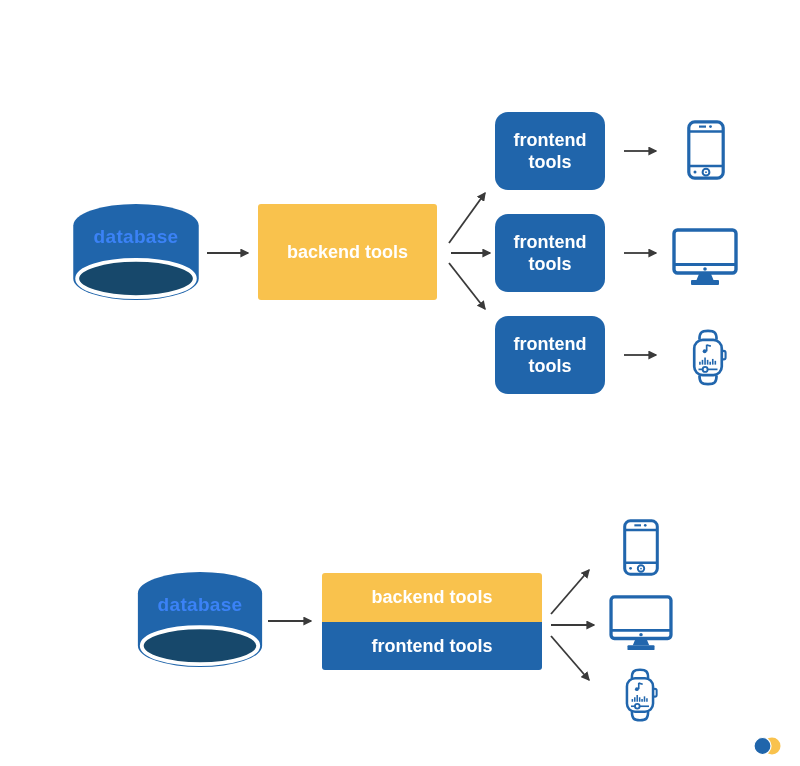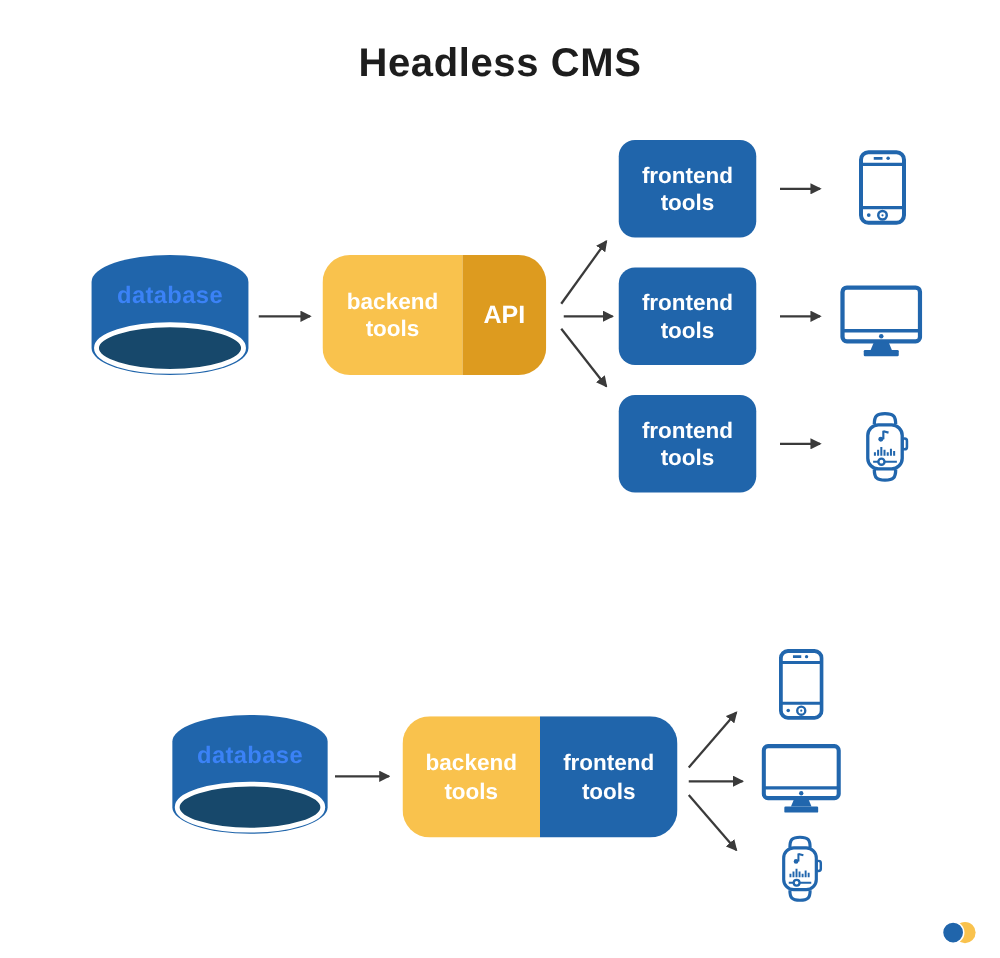--- a/index.html
+++ b/index.html
@@ -26,21 +26,21 @@
   .db{position:absolute;}
   .db svg{display:block;width:100%;height:100%;}
   .db .db-label{
     position:absolute;left:0;width:100%;top:24px;text-align:center;
     color:#3b82f6;font-size:19px;font-weight:bold;letter-spacing:.3px;
   }
   .db-headless{left:72px;top:202px;width:128px;height:100px;}
   .db-traditional{left:136px;top:570px;width:128px;height:99px;}
 
   .pipeline{
-    position:absolute;display:flex;border-radius:22px;overflow:hidden;
+    position:absolute;display:flex;border-radius:3px;overflow:hidden;flex-direction:column;
   }
   .pipeline-headless{left:258px;top:204px;width:179px;height:96px;}
   .pipeline-traditional{left:322px;top:573px;width:220px;height:97px;}
   .seg{
     display:flex;align-items:center;justify-content:center;text-align:center;
     color:#fff;font-weight:bold;font-size:18px;line-height:1.25;
   }
   .seg-yellow{background:var(--yellow);}
   .seg-orange{background:var(--orange);}
   .seg-blue{background:var(--blue);}
@@ -94,36 +94,32 @@
     <line x1="624" y1="151" x2="656" y2="151" marker-end="url(#ah)"></line>
     <line x1="624" y1="253" x2="656" y2="253" marker-end="url(#ah)"></line>
     <line x1="624" y1="355" x2="656" y2="355" marker-end="url(#ah)"></line>
 
     <line x1="268" y1="621" x2="311" y2="621" marker-end="url(#ah)"></line>
     <line x1="551" y1="614" x2="589" y2="570" marker-end="url(#ah)"></line>
     <line x1="551" y1="625" x2="594" y2="625" marker-end="url(#ah)"></line>
     <line x1="551" y1="636" x2="589" y2="680" marker-end="url(#ah)"></line>
   </svg>
 
-  <div class="section-title title-headless">Headless CMS</div>
 
   <div class="db db-headless">
     <svg viewBox="0 0 130 102">
       <path d="M1,24 A64,22 0 0 1 129,24 L129,78 A64,22 0 0 1 1,78 Z" fill="#2065ab"></path>
       <ellipse cx="65" cy="78" rx="60" ry="19" fill="#17486b" stroke="#ffffff" stroke-width="4"></ellipse>
     </svg>
     <span class="db-label">database</span>
   </div>
 
   <div class="pipeline pipeline-headless">
     <div class="seg seg-yellow">
       <span class="seg-label">backend tools</span>
-    </div>
-    <div class="seg seg-orange">
-      <span class="seg-label">API</span>
     </div>
   </div>
 
   <div class="fe-box fe-1">
     <span class="seg-label">frontend tools</span>
   </div>
   <div class="fe-box fe-2">
     <span class="seg-label">frontend tools</span>
   </div>
   <div class="fe-box fe-3">

